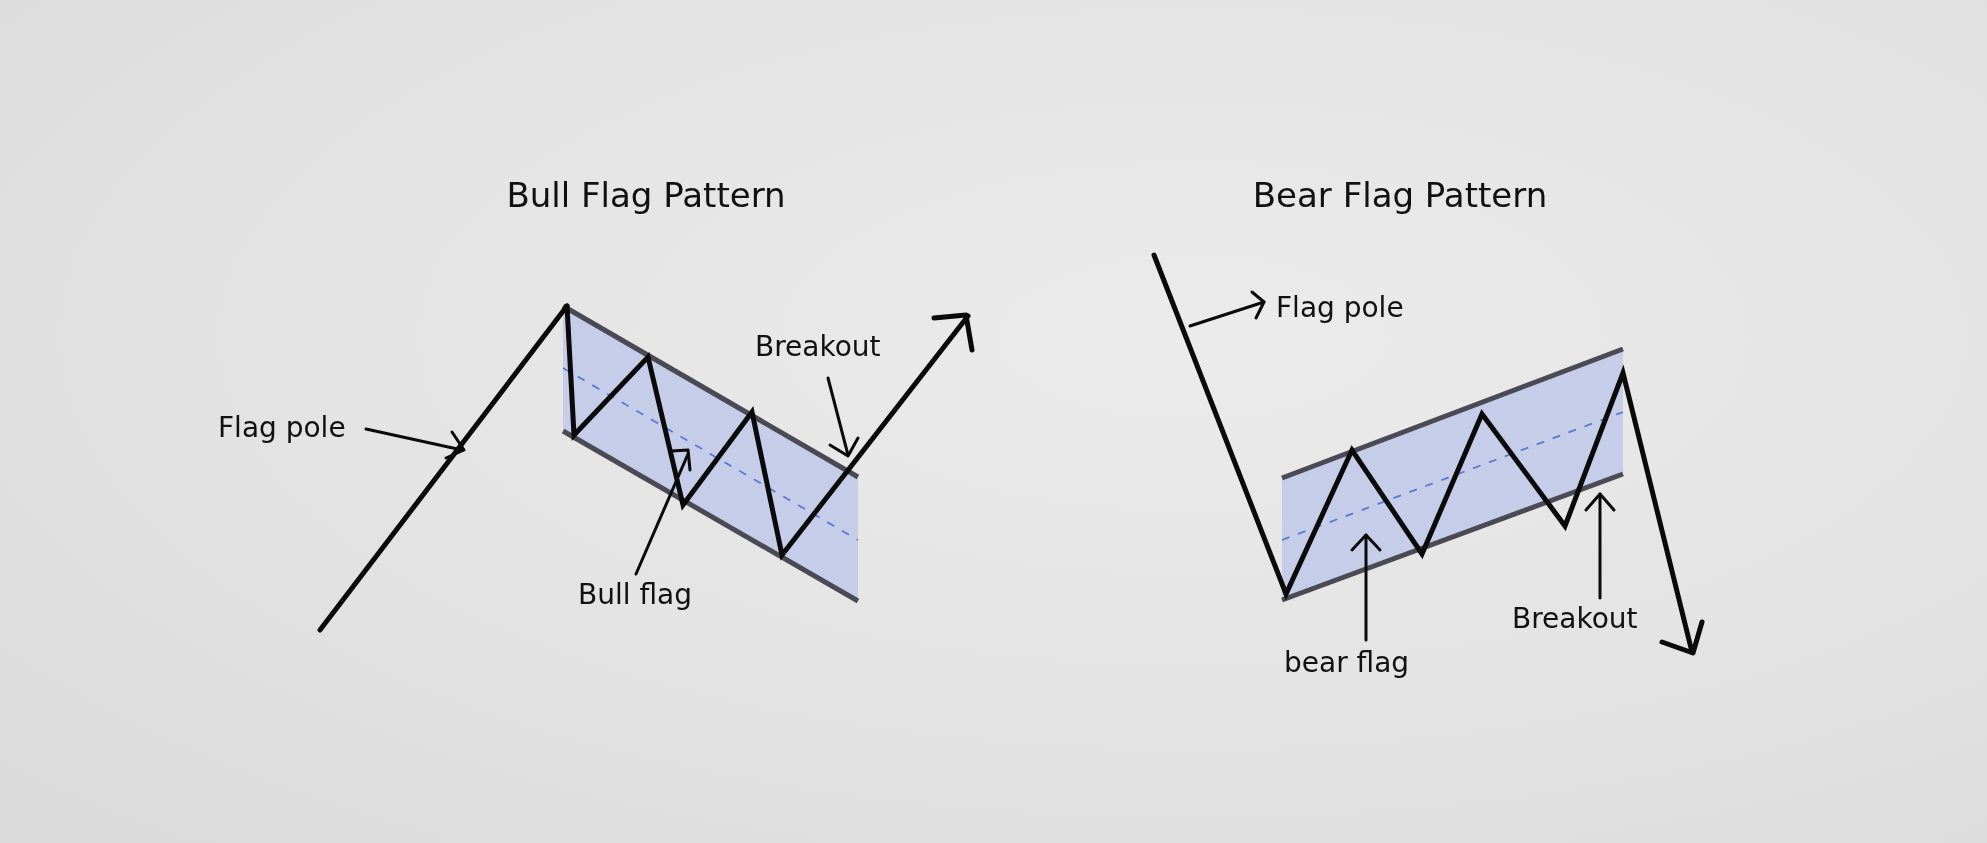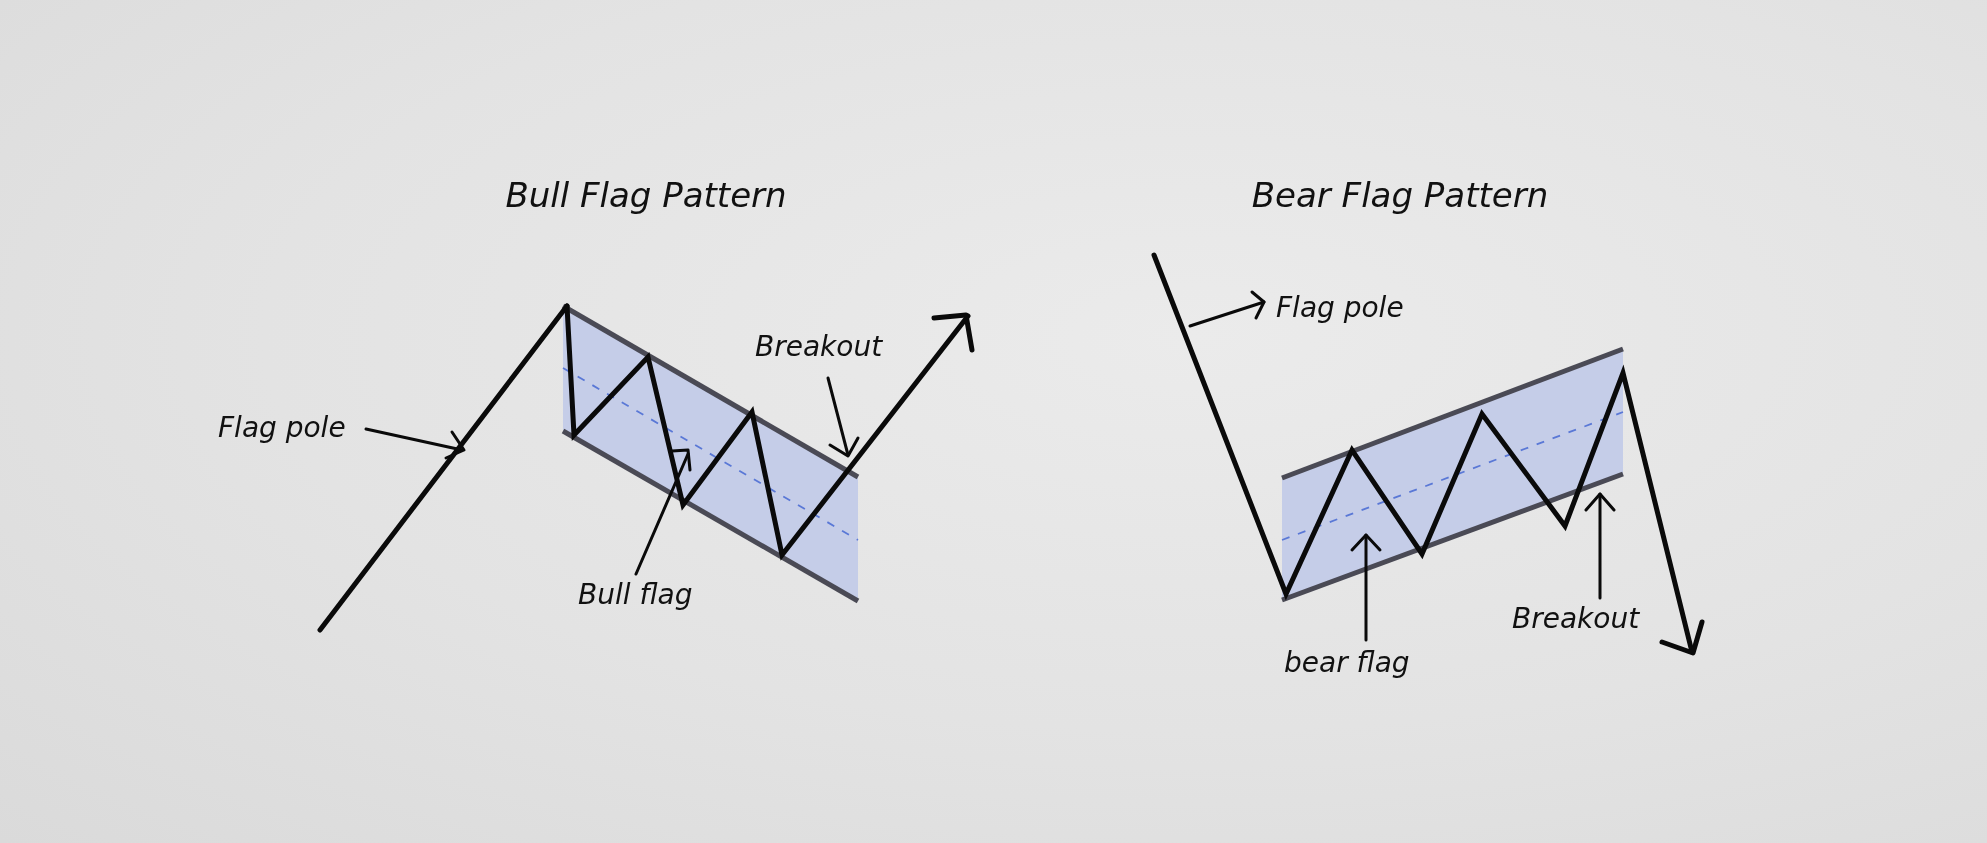--- a/index.html
+++ b/index.html
@@ -1,21 +1,20 @@
 <!DOCTYPE html>
 <html><head>
 <meta charset="utf-8">
 <style>
   html, body { margin: 0; padding: 0; }
   body { width: 1987px; height: 843px; overflow: hidden; background: #e4e4e4; }
   .canvas {
     position: relative; width: 1987px; height: 843px;
     background: radial-gradient(ellipse at 60% 40%, #ebebeb 0%, #e3e3e3 55%, #dadada 100%);
     font-family: "DejaVu Sans", sans-serif;
-    font-style: italic;
   }
   svg { position: absolute; left: 0; top: 0; }
   .title { font-family: "DejaVu Sans", sans-serif; font-size: 34px; fill: #111; }
   .label { font-family: "DejaVu Sans", sans-serif; font-size: 28px; fill: #111; }
   .zig { fill: none; stroke: #0a0a0a; stroke-width: 5; stroke-linejoin: miter; stroke-linecap: round; }
   .pole { fill: none; stroke: #0a0a0a; stroke-width: 5; stroke-linecap: round; }
   .chan-edge { stroke: #4a4a55; stroke-width: 5; }
   .mid { stroke: #5a78d6; stroke-width: 1.8; stroke-dasharray: 8 9; }
   .ptr { fill: none; stroke: #0a0a0a; stroke-width: 3; stroke-linecap: round; stroke-linejoin: round; }
 </style>

